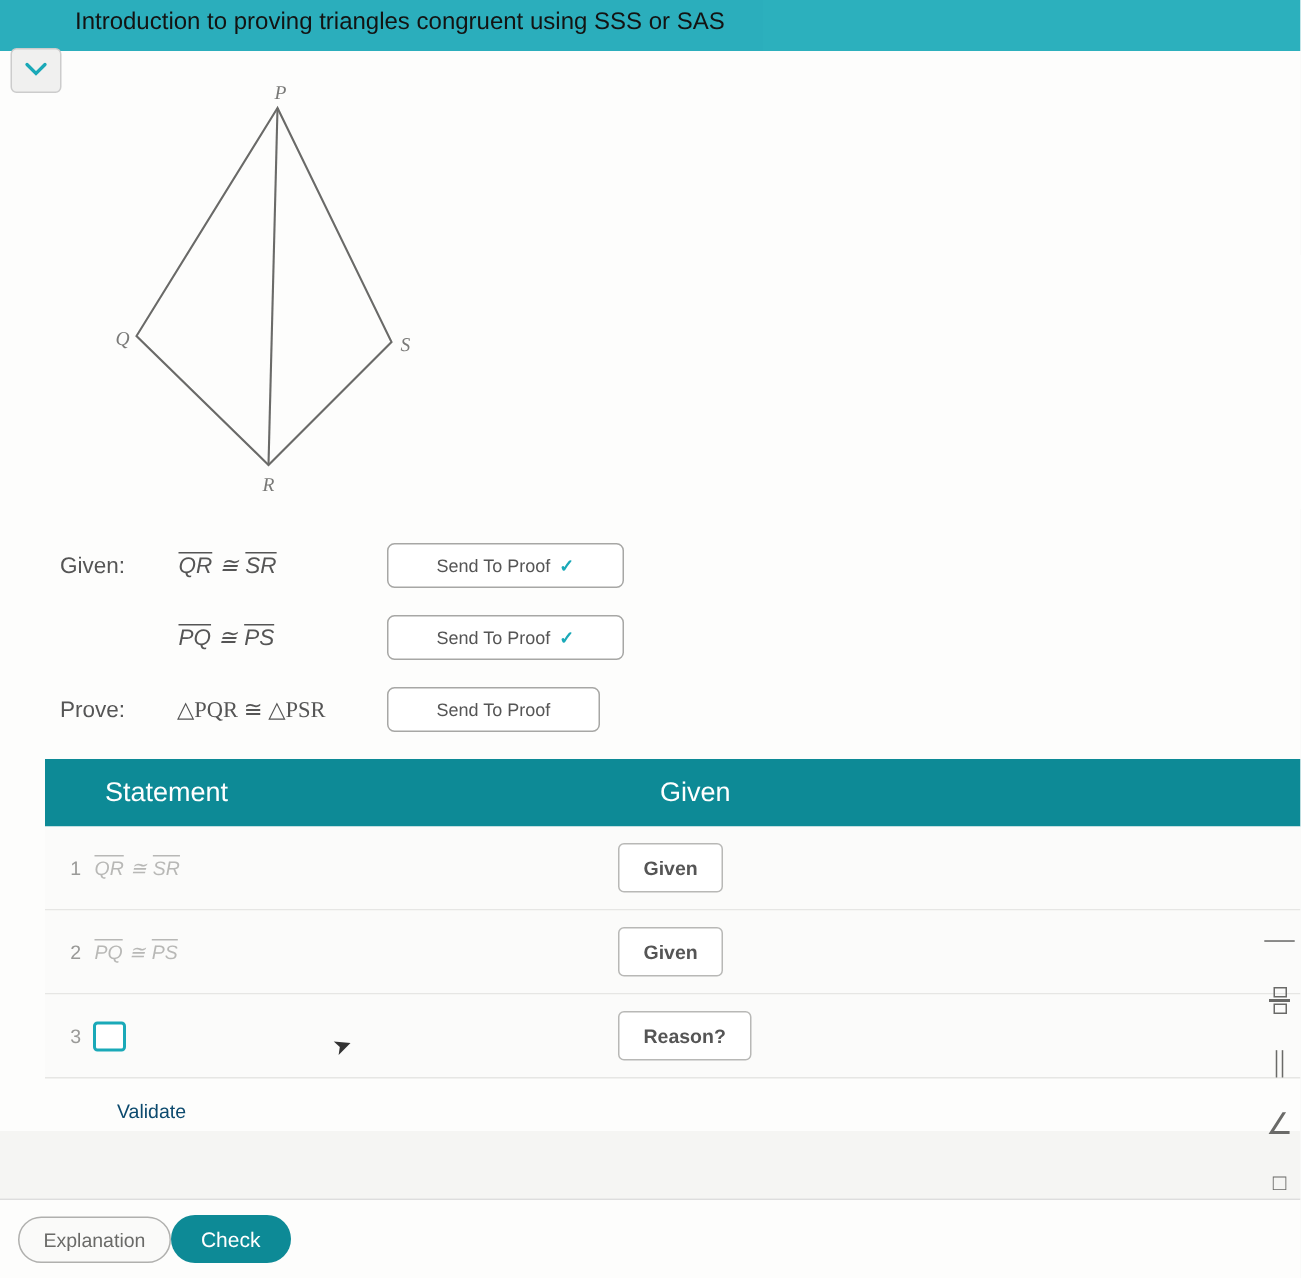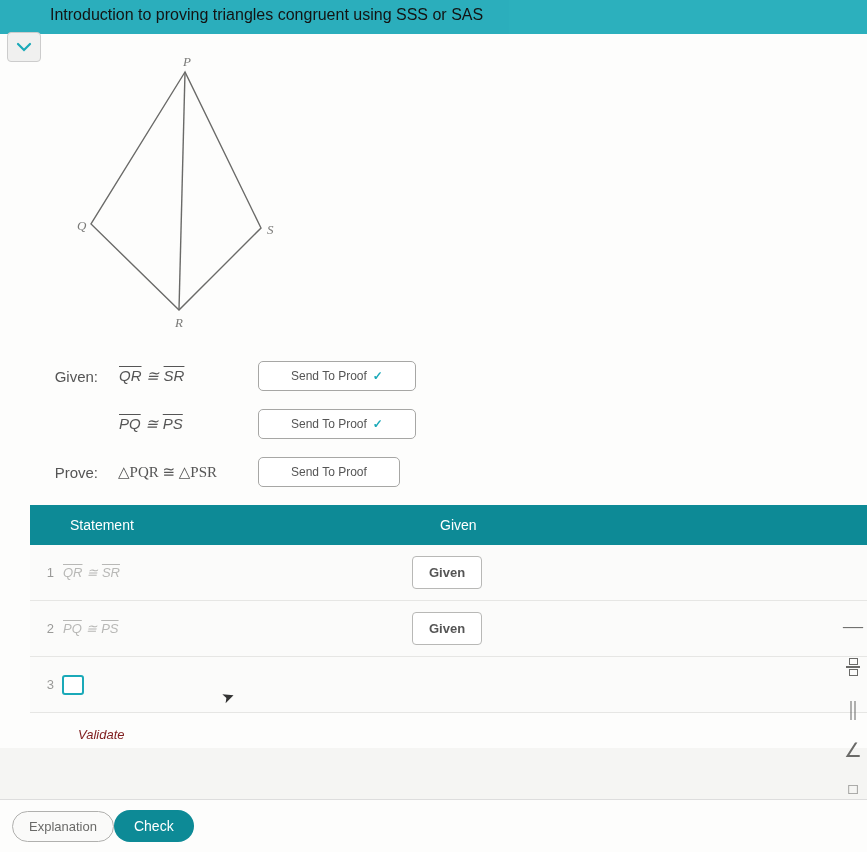--- a/index.html
+++ b/index.html
@@ -70,21 +70,21 @@
 
     .given-row {
       display: flex;
       align-items: center;
       gap: 20px;
       margin-bottom: 18px;
     }
 
     .label-col {
       width: 58px;
-      text-align: right;
+      text-align: left;
       color: #555;
       font-size: 15px;
     }
 
     .math-col {
       width: 120px;
       color: #555;
       font-size: 15px;
       font-family: 'Times New Roman', serif;
       font-style: italic;
@@ -115,21 +115,21 @@
     }
 
     .proof-grid {
       margin: 8px 0 0 30px;
     }
 
     .proof-head {
       display: flex;
       background: #0d8a96;
       color: #fff;
-      font-size: 14px;
+      font-size: 18px;
     }
 
     .col-stmt {
       width: 390px;
       padding: 12px 20px 12px 40px;
     }
 
     .col-reason {
       flex: 1;
       padding: 12px 20px;
@@ -191,23 +191,22 @@
       padding: 8px 16px;
       font-size: 13px;
       color: #555;
       cursor: pointer;
       display: inline-block;
       font-weight: bold;
     }
 
     .validate-row {
       padding: 14px 0 6px 48px;
-      color: #7f1d1d;
-      font-size: 13px;
-      font-style: italic;
+      color: #0c4a6e;
+      font-size: 13px;
     }
 
     .bottom-bar {
       position: absolute;
       left: 0;
       right: 0;
       bottom: 0;
       background: #fdfdfc;
       border-top: 1px solid #ddd;
       padding: 10px 12px;
@@ -362,20 +361,23 @@
       </div>
       <div class="row-reason-wrap">
         <span class="reason-chip">Given</span>
       </div>
     </div>
 
     <div class="proof-row">
       <div class="row-num">3</div>
       <div class="row-stmt">
         <span class="stmt-box"></span>
+      </div>
+      <div class="row-reason-wrap">
+        <span class="reason-chip">Reason?</span>
       </div>
     </div>
 
     <div class="validate-row">Validate</div>
   </div>
 
 </div>
 
 <span class="cursor-arrow">➤</span>
 

